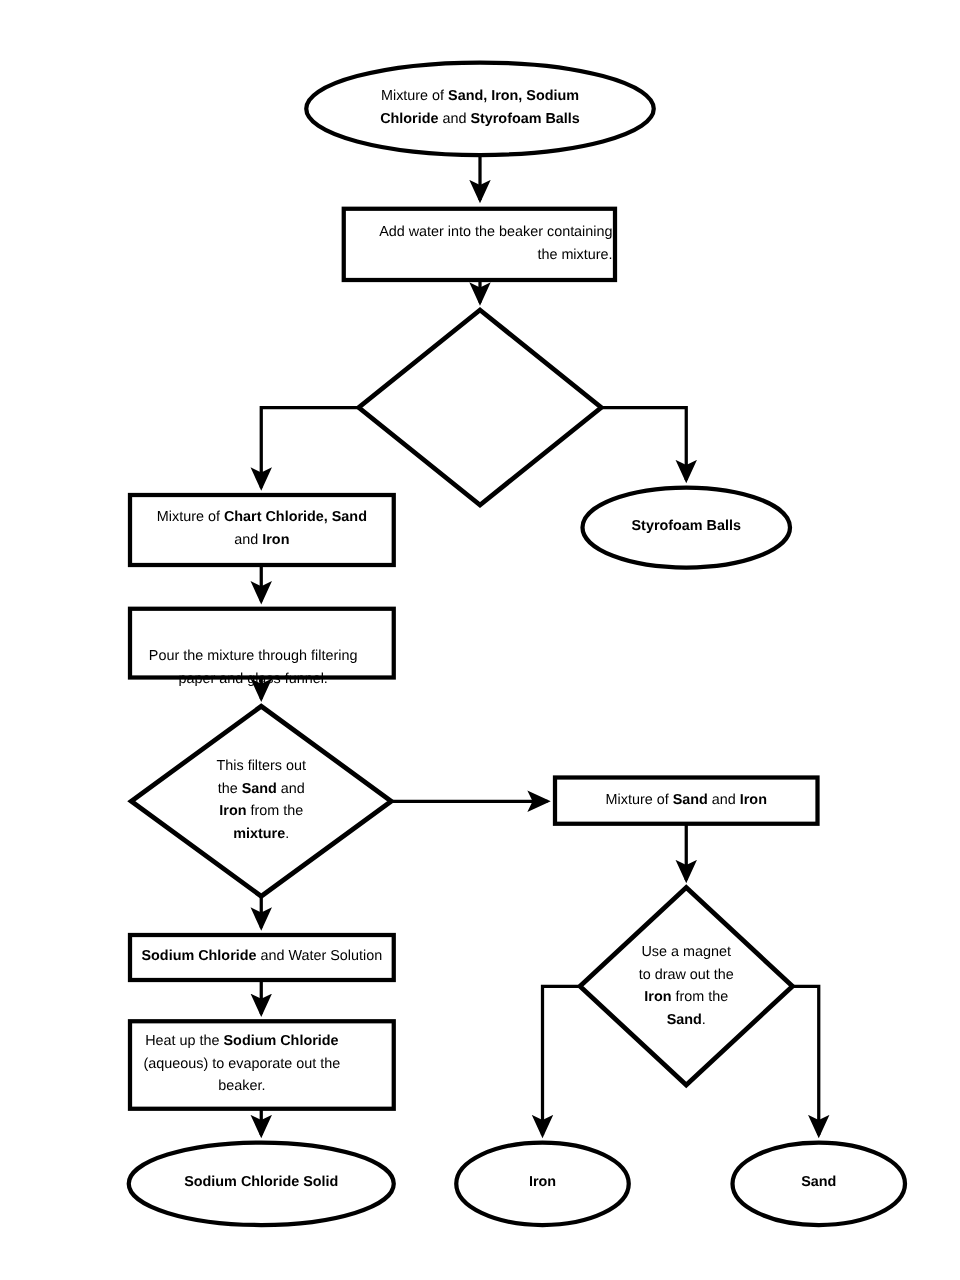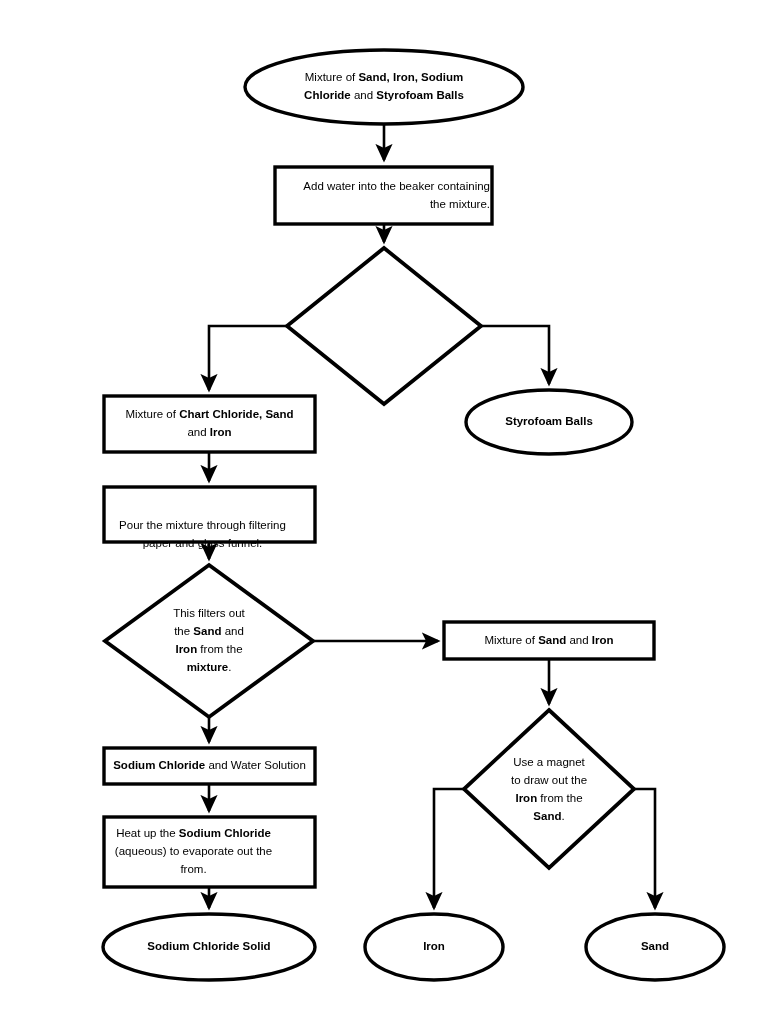--- a/index.html
+++ b/index.html
@@ -187,21 +187,21 @@
       <span>to draw out the</span><br>
       <b>Iron</b><span> from the</span><br>
       <b>Sand</b><span>.</span>
     </span>
   </div>
 
   <div class="node-label" style="left:106px; top:819px; width:175px; height:66px;">
     <span>
       <span>Heat up the </span><b>Sodium Chloride</b><br>
       <span>(aqueous) to evaporate out the</span><br>
-      <span>from.</span>
+      <span>beaker.</span>
     </span>
   </div>
 
   <div class="node-label" style="left:109px; top:934px; width:200px; height:26px;">
     <span><b>Sodium Chloride Solid</b></span>
   </div>
 
   <div class="node-label" style="left:369px; top:934px; width:130px; height:26px;">
     <span><b>Iron</b></span>
   </div>

